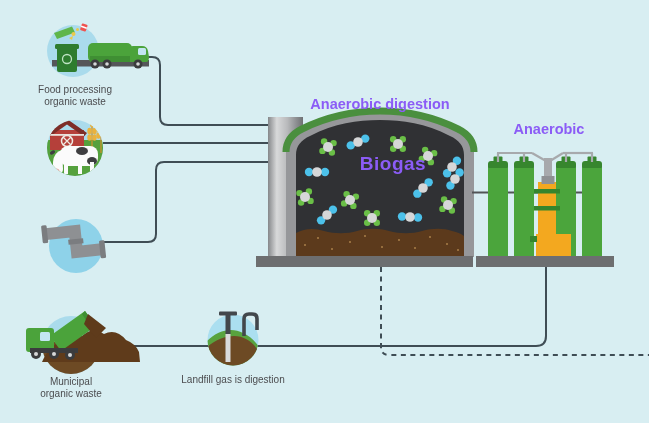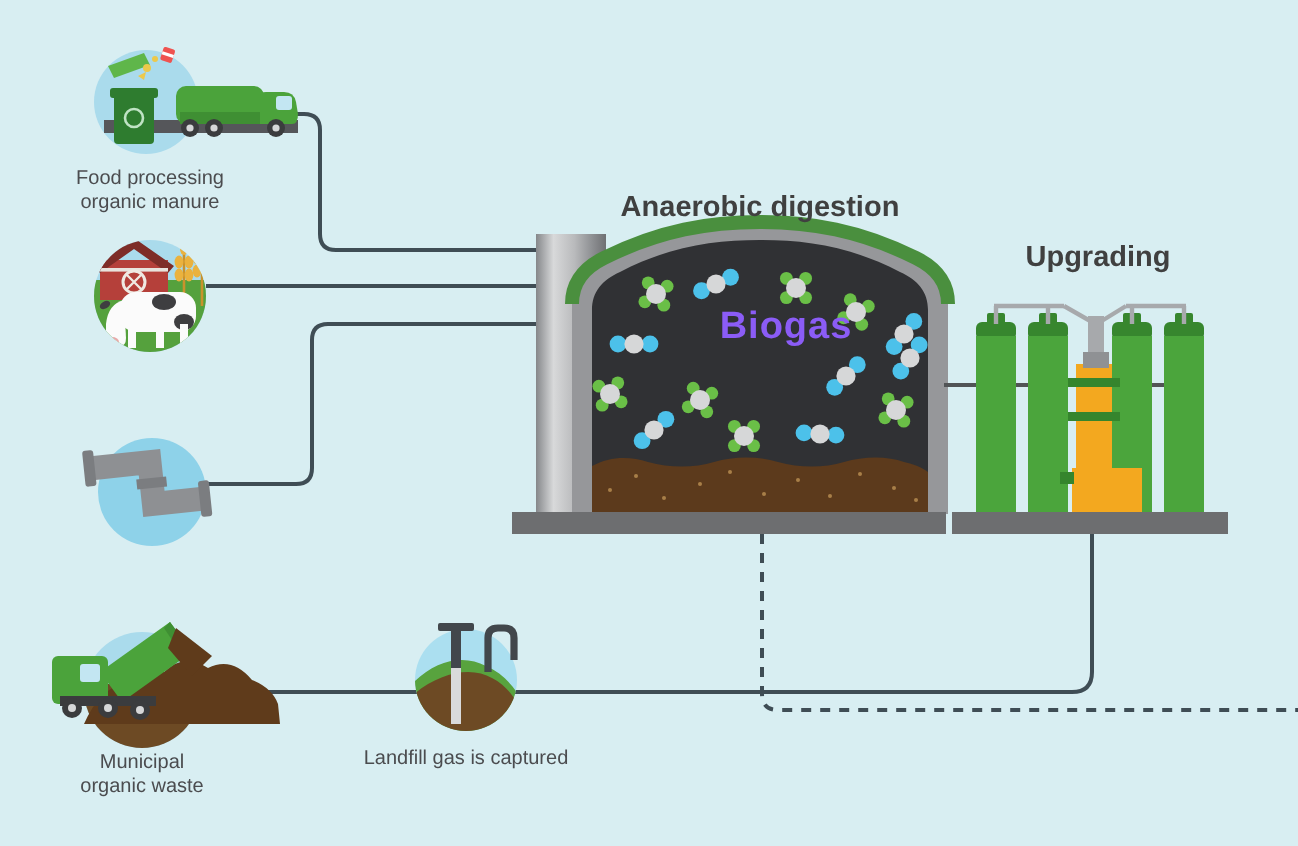--- a/index.html
+++ b/index.html
@@ -14,21 +14,21 @@
   .label{
     position:absolute;
     color:#4b4c4f;
     font-size:10px;
     line-height:11.5px;
     text-align:center;
     white-space:pre-line;
   }
   .title{
     position:absolute;
-    color:#404040;
+    color:#8b5cf6;
     font-size:14.5px;
     font-weight:bold;
     text-align:center;
     white-space:nowrap;
   }
   .biogas{
     position:absolute;
     left:333px;top:153px;width:120px;
     color:#8b5cf6;
     font-size:19px;
@@ -318,21 +318,21 @@
       </g>
       <g>
         <rect x="225.5" y="314" width="5" height="20" fill="#42474c"></rect>
         <rect x="219" y="311.5" width="18" height="4" rx="1" fill="#42474c"></rect>
         <path d="M244,336 L244,319 Q244,314 249,314 L252,314 Q257,314 257,319 L257,330" fill="none" stroke="#42474c" stroke-width="3.6"></path>
       </g>
     </g>
   </svg>
 
   <div class="title" style="left:290px;top:96px;width:180px;">Anaerobic digestion</div>
-  <div class="title" style="left:489px;top:121px;width:120px;">Upgrading</div>
+  <div class="title" style="left:489px;top:121px;width:120px;">Anaerobic</div>
   <div class="biogas">Biogas</div>
 
   <div class="label" style="left:13px;top:84px;width:124px;">Food processing
-organic manure</div>
+organic waste</div>
   <div class="label" style="left:11px;top:376px;width:120px;">Municipal
 organic waste</div>
-  <div class="label" style="left:158px;top:374px;width:150px;">Landfill gas is captured</div>
+  <div class="label" style="left:158px;top:374px;width:150px;">Landfill gas is digestion</div>
 </div>
 
 </body></html>

